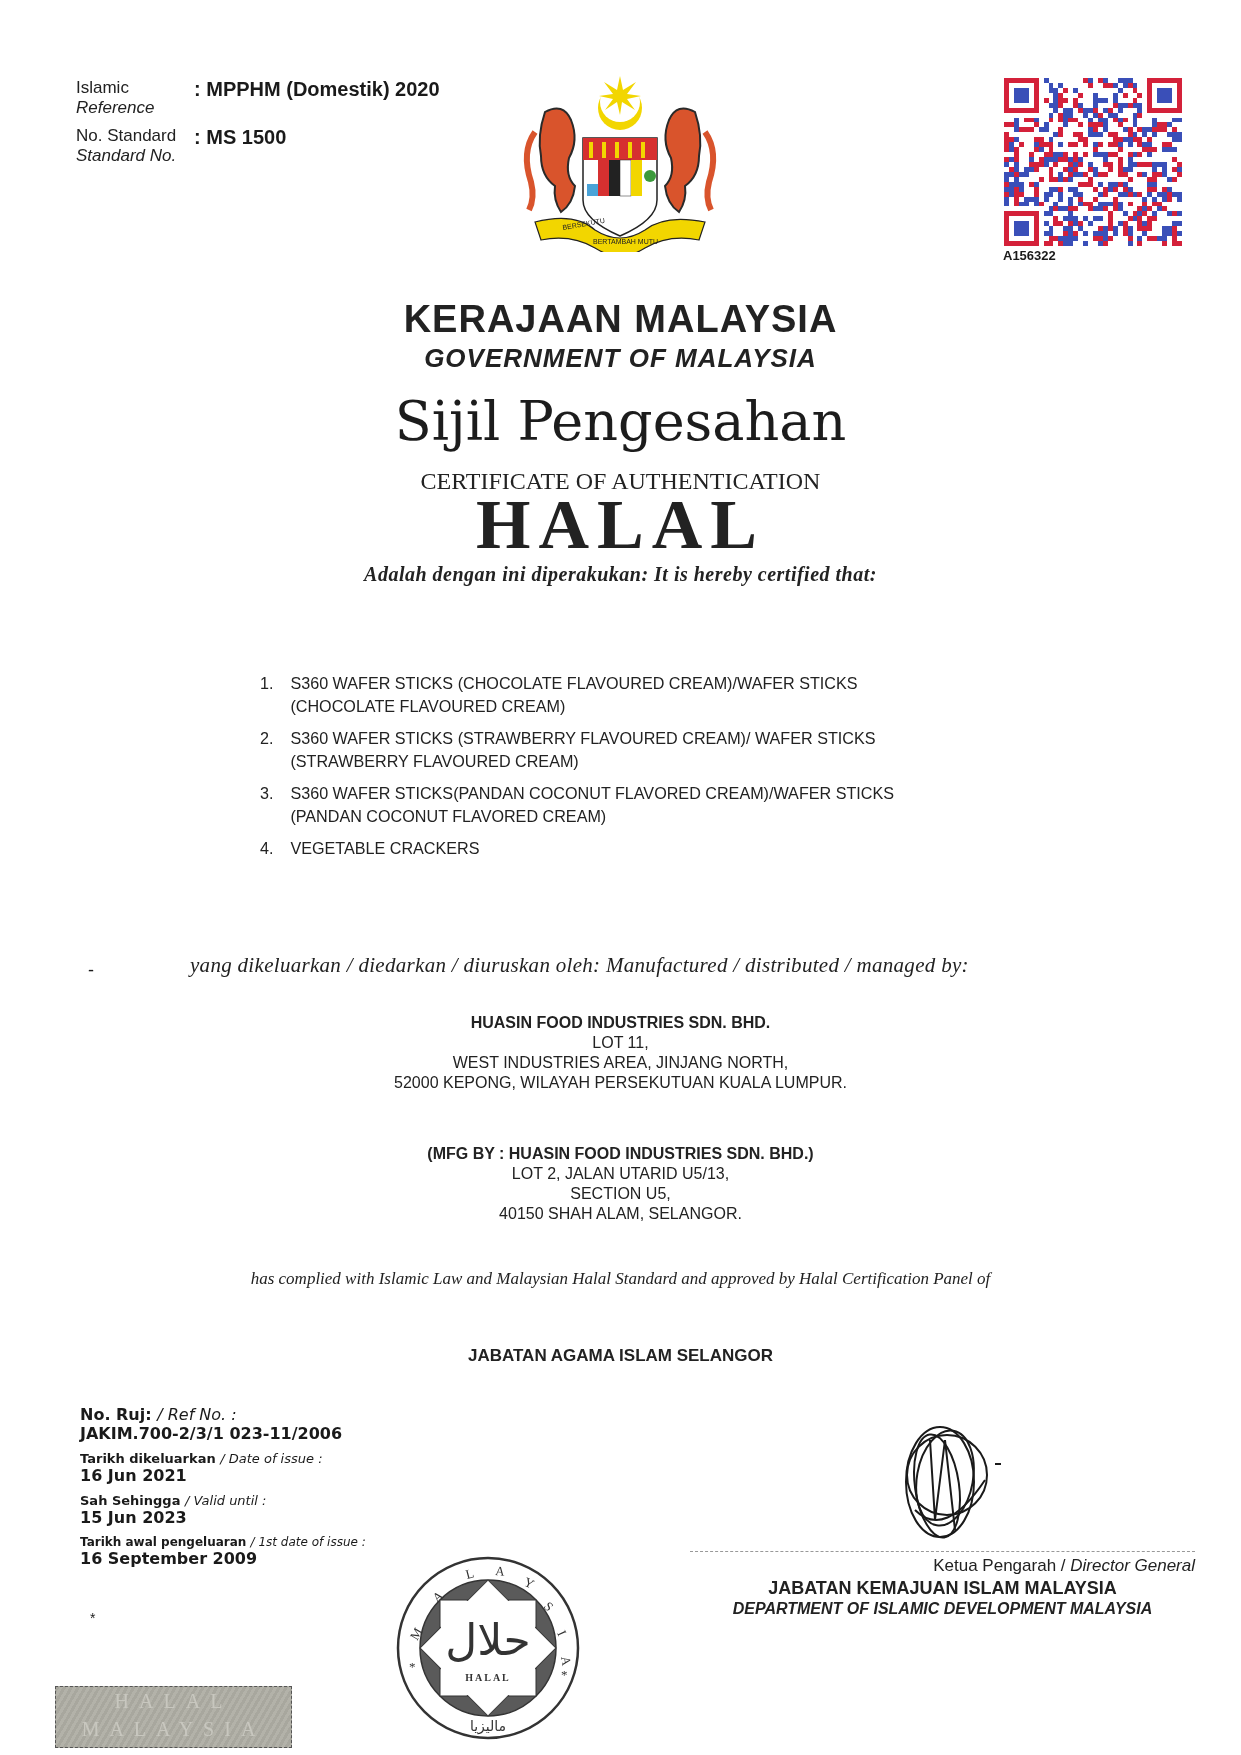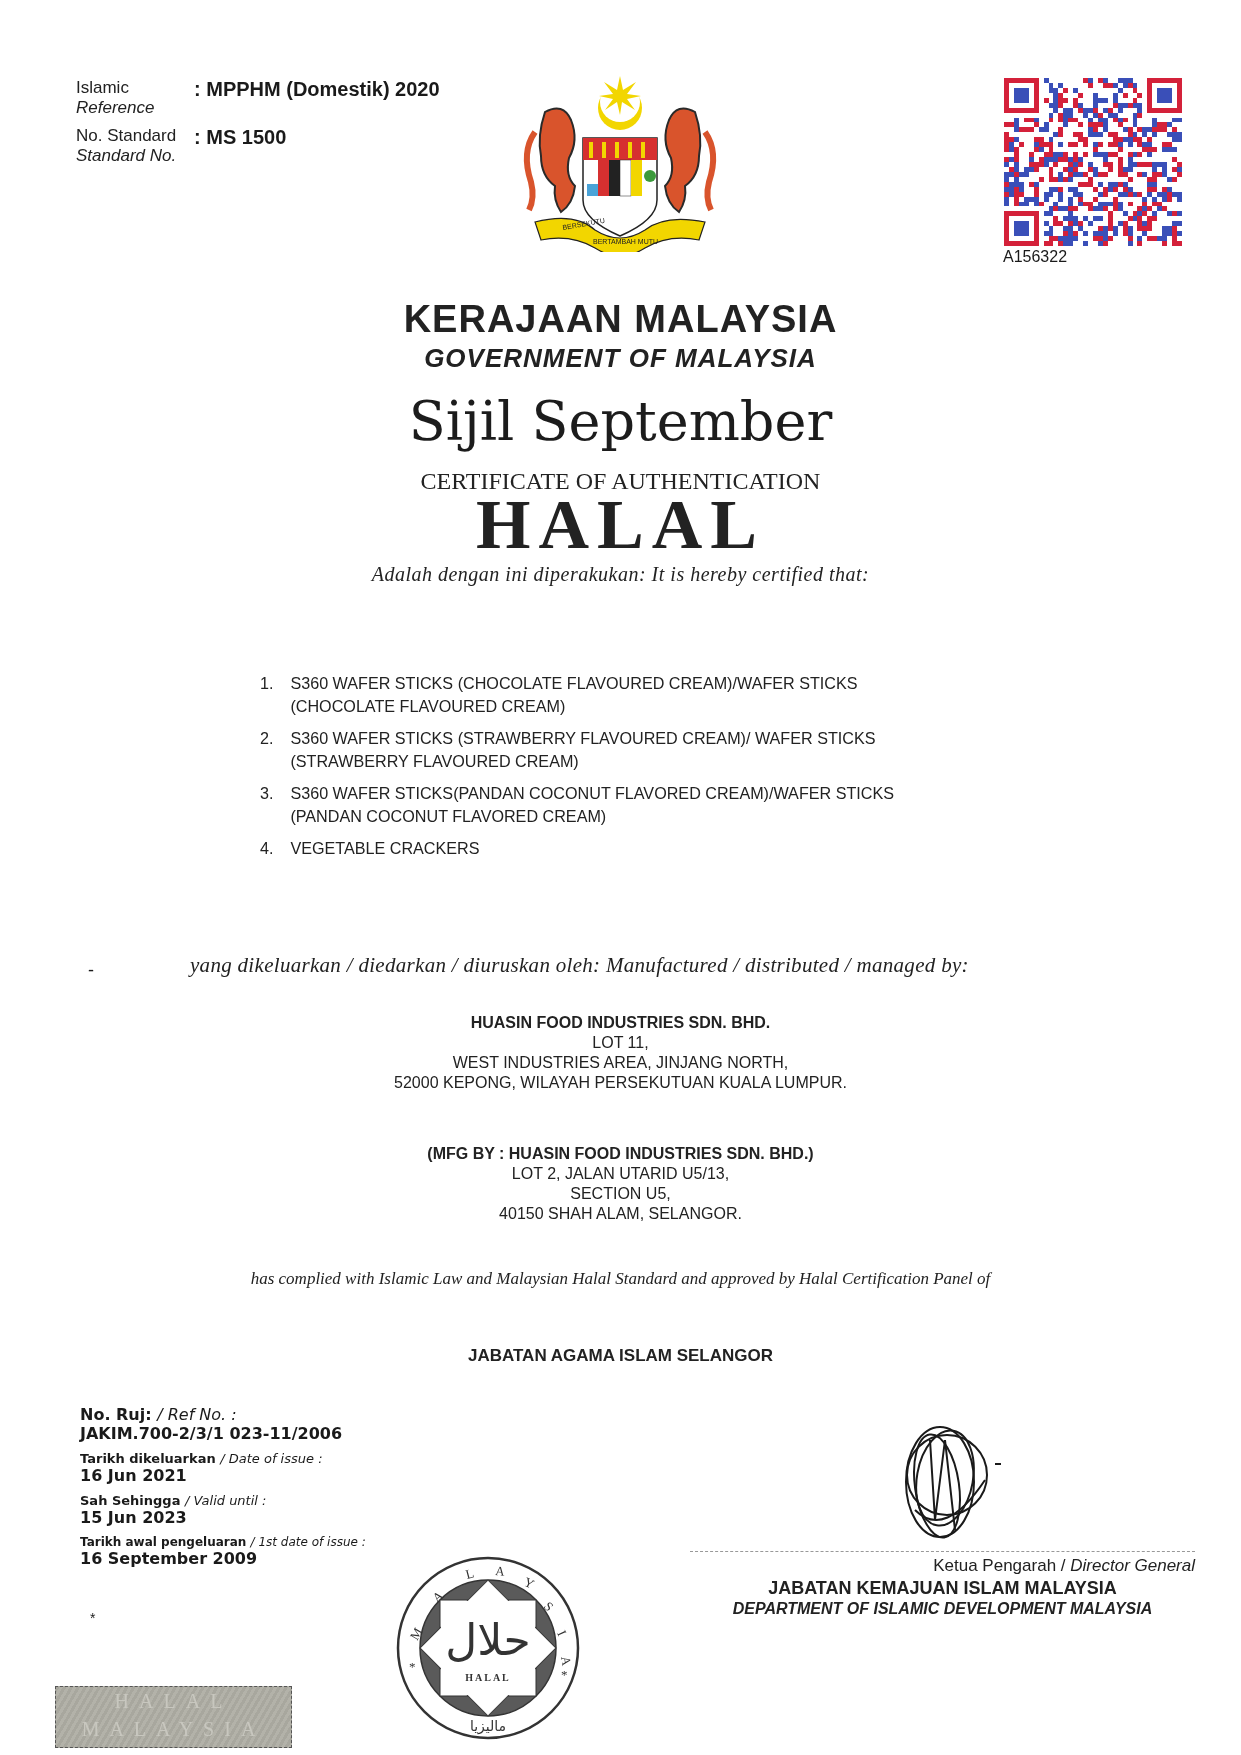--- a/index.html
+++ b/index.html
@@ -11,30 +11,30 @@
     .ref-row { position: relative; height: 48px; }
     .ref-label { font-size: 17px; line-height: 20px; color: #222; }
     .ref-label-en { font-size: 17px; font-style: italic; line-height: 20px; color: #222; }
     .ref-value { position: absolute; left: 118px; top: 0; font-size: 20px; font-weight: bold; color: #1a1a1a; }
 
     
     .crest { left: 505px; top: 72px; width: 230px; height: 180px; }
 
     
     .qr { left: 1003px; top: 78px; width: 180px; height: 168px; }
-    .qr-code { left: 1003px; top: 248px; font-size: 16px; font-weight: normal; color: #1a1a1a; }
+    .qr-code { left: 1003px; top: 248px; font-size: 13px; font-weight: bold; color: #1a1a1a; }
 
     
     .center { left: 0; width: 1241px; text-align: center; }
     .title-my { top: 298px; font-size: 38px; font-weight: bold; letter-spacing: 1px; color: #222; }
     .title-en { top: 343px; font-size: 26px; font-weight: bold; font-style: italic; letter-spacing: 1px; color: #222; }
     .title-sijil { top: 390px; font-family: "DejaVu Serif", serif; font-size: 54px; color: #1c1c1c; }
     .title-cert { top: 468px; font-family: "Liberation Serif", serif; font-weight: normal; font-size: 24px; color: #222; }
     .title-halal { top: 485px; font-family: "Liberation Serif", serif; font-weight: bold; font-size: 70px; letter-spacing: 8px; color: #222; }
-    .certified { top: 563px; font-family: "Liberation Serif", serif; font-style: italic; font-size: 20px; color: #222; letter-spacing: 0.5px; }
+    .certified { top: 563px; font-family: "Liberation Serif", serif; font-style: italic; font-size: 20px; color: #222; letter-spacing: 0.5px; font-weight: bold; }
 
     
     .products { left: 260px; top: 672px; width: 760px; margin: 0; padding: 0; list-style: none; }
     .products li { position: relative; padding-left: 32px; font-family: "Liberation Sans", sans-serif; font-size: 17px; line-height: 23px; color: #222; margin-bottom: 9px; transform: scaleX(0.95); transform-origin: left; }
     .products .num { position: absolute; left: 0; top: 0; }
 
     
     .dash { left: 88px; top: 960px; font-size: 18px; }
     .mfd { left: 190px; top: 953px; font-family: "Liberation Serif", serif; font-style: italic; font-size: 21px; color: #222; letter-spacing: 0.3px; }
 
@@ -657,21 +657,21 @@
   <g fill="#3a4fb8">
       <rect x="2" y="2" width="3" height="3"></rect>
       <rect x="31" y="2" width="3" height="3"></rect>
       <rect x="2" y="29" width="3" height="3"></rect>
     </g>
 </svg>
 <div class="abs qr-code">A156322</div>
 
 <div class="abs center title-my">KERAJAAN MALAYSIA</div>
 <div class="abs center title-en">GOVERNMENT OF MALAYSIA</div>
-<div class="abs center title-sijil">Sijil September</div>
+<div class="abs center title-sijil">Sijil Pengesahan</div>
 <div class="abs center title-cert">CERTIFICATE OF AUTHENTICATION</div>
 <div class="abs center title-halal">HALAL</div>
 <div class="abs center certified">Adalah dengan ini diperakukan: It is hereby certified that:</div>
 
 <ol class="abs products">
   <li>
       <span class="num">1.</span>
       <div>S360 WAFER STICKS (CHOCOLATE FLAVOURED CREAM)/WAFER STICKS</div>
       <div>(CHOCOLATE FLAVOURED CREAM)</div>
     </li>

